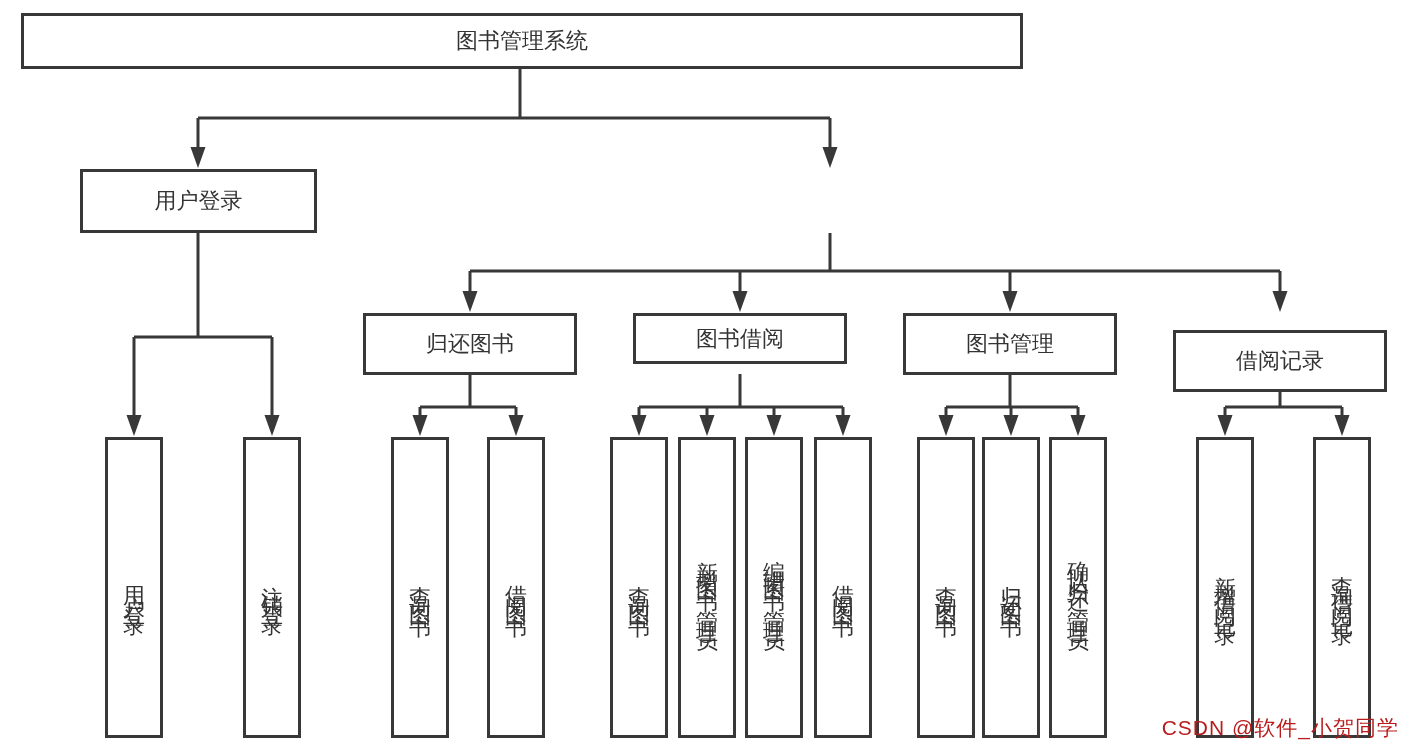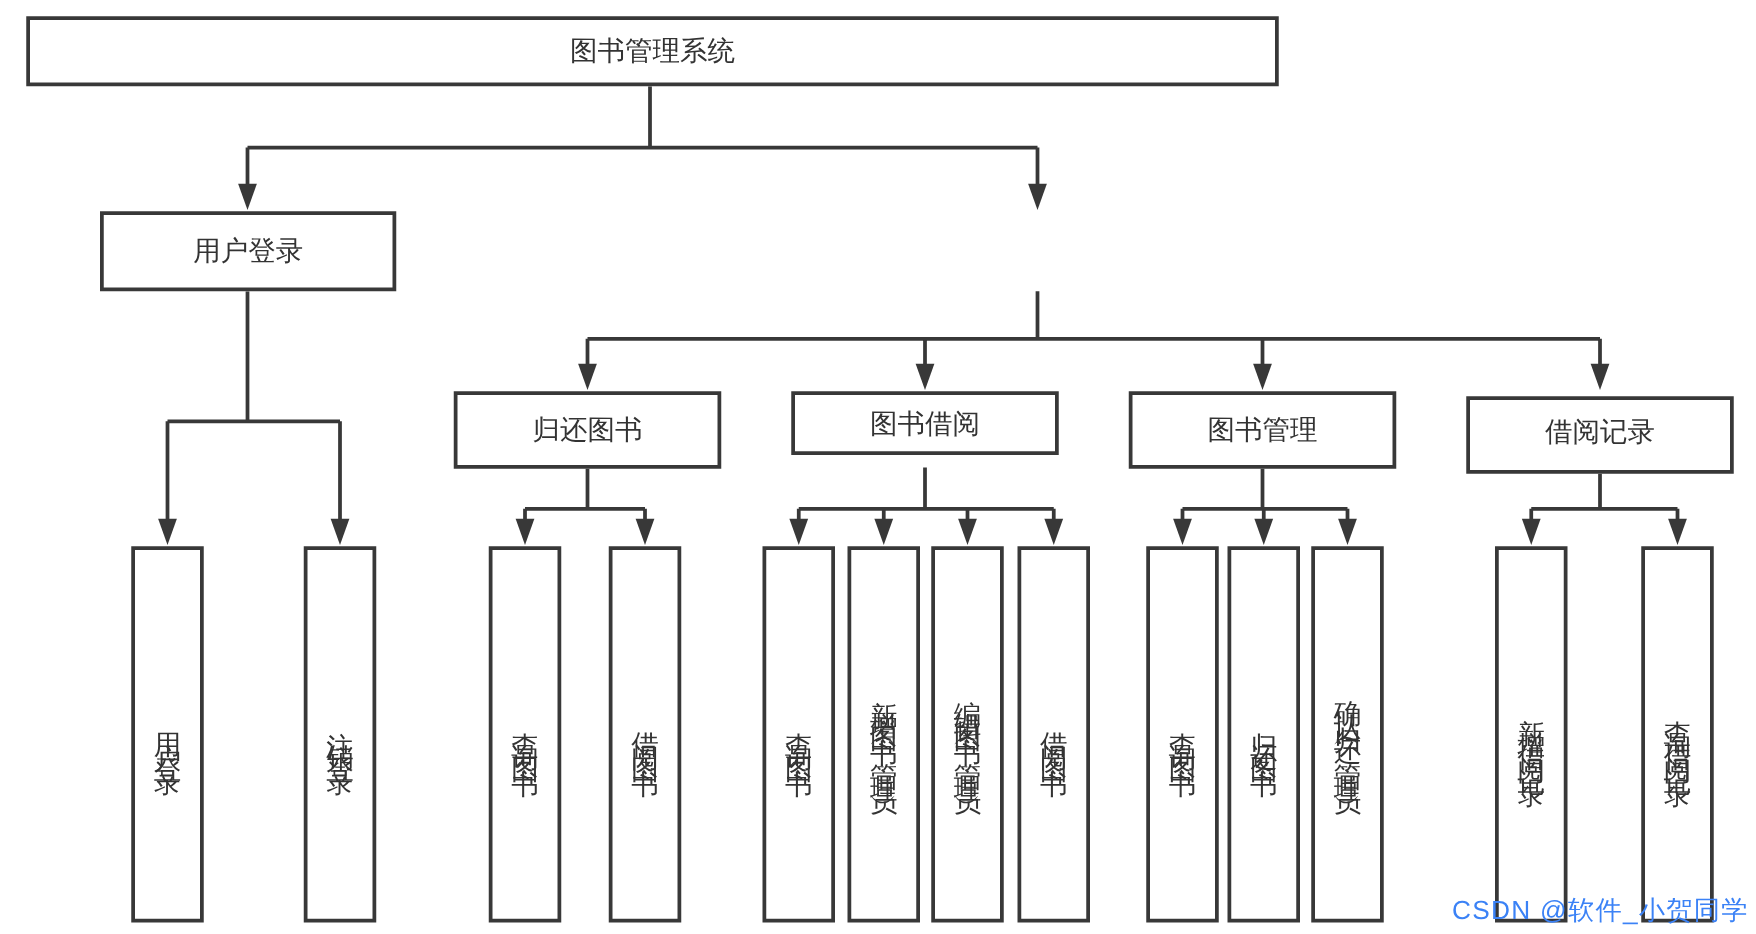--- a/index.html
+++ b/index.html
@@ -33,41 +33,41 @@
   }
   
   .n-root{left:21px;top:13px;width:1002px;height:56px;}
   
   .n-l2-0{left:80px;top:169px;width:237px;height:64px;}
   .n-l2-1{left:712px;top:169px;width:235px;height:64px;}
   
   .n-l3-0{left:363px;top:313px;width:214px;height:62px;}
   .n-l3-1{left:633px;top:313px;width:214px;height:51px;}
   .n-l3-2{left:903px;top:313px;width:214px;height:62px;}
-  .n-l3-3{left:1173px;top:317px;width:214px;height:62px;font-family:Liberation Mono, monospace;}
+  .n-l3-3{left:1173px;top:330px;width:214px;height:62px;}
   
   .leaf{top:437px;width:58px;height:301px;}
   .n-leaf-0{left:105px;}
   .n-leaf-1{left:243px;}
   .n-leaf-2{left:391px;}
   .n-leaf-3{left:487px;}
   .n-leaf-4{left:610px;}
   .n-leaf-5{left:678px;}
   .n-leaf-6{left:745px;}
   .n-leaf-7{left:814px;}
   .n-leaf-8{left:917px;}
   .n-leaf-9{left:982px;}
   .n-leaf-10{left:1049px;}
   .n-leaf-11{left:1196px;}
   .n-leaf-12{left:1313px;}
   .watermark{
     position:absolute;
     right:6px;bottom:5px;
     font-size:21px;
-    color:#3b82f6;
+    color:#b91c1c;
     letter-spacing:1px;
     z-index:5;
   }
 </style>
 </head>
 <body>
 
 <div class="stage">
 
   <svg class="connectors" viewBox="0 0 1405 747" xmlns="http://www.w3.org/2000/svg">

